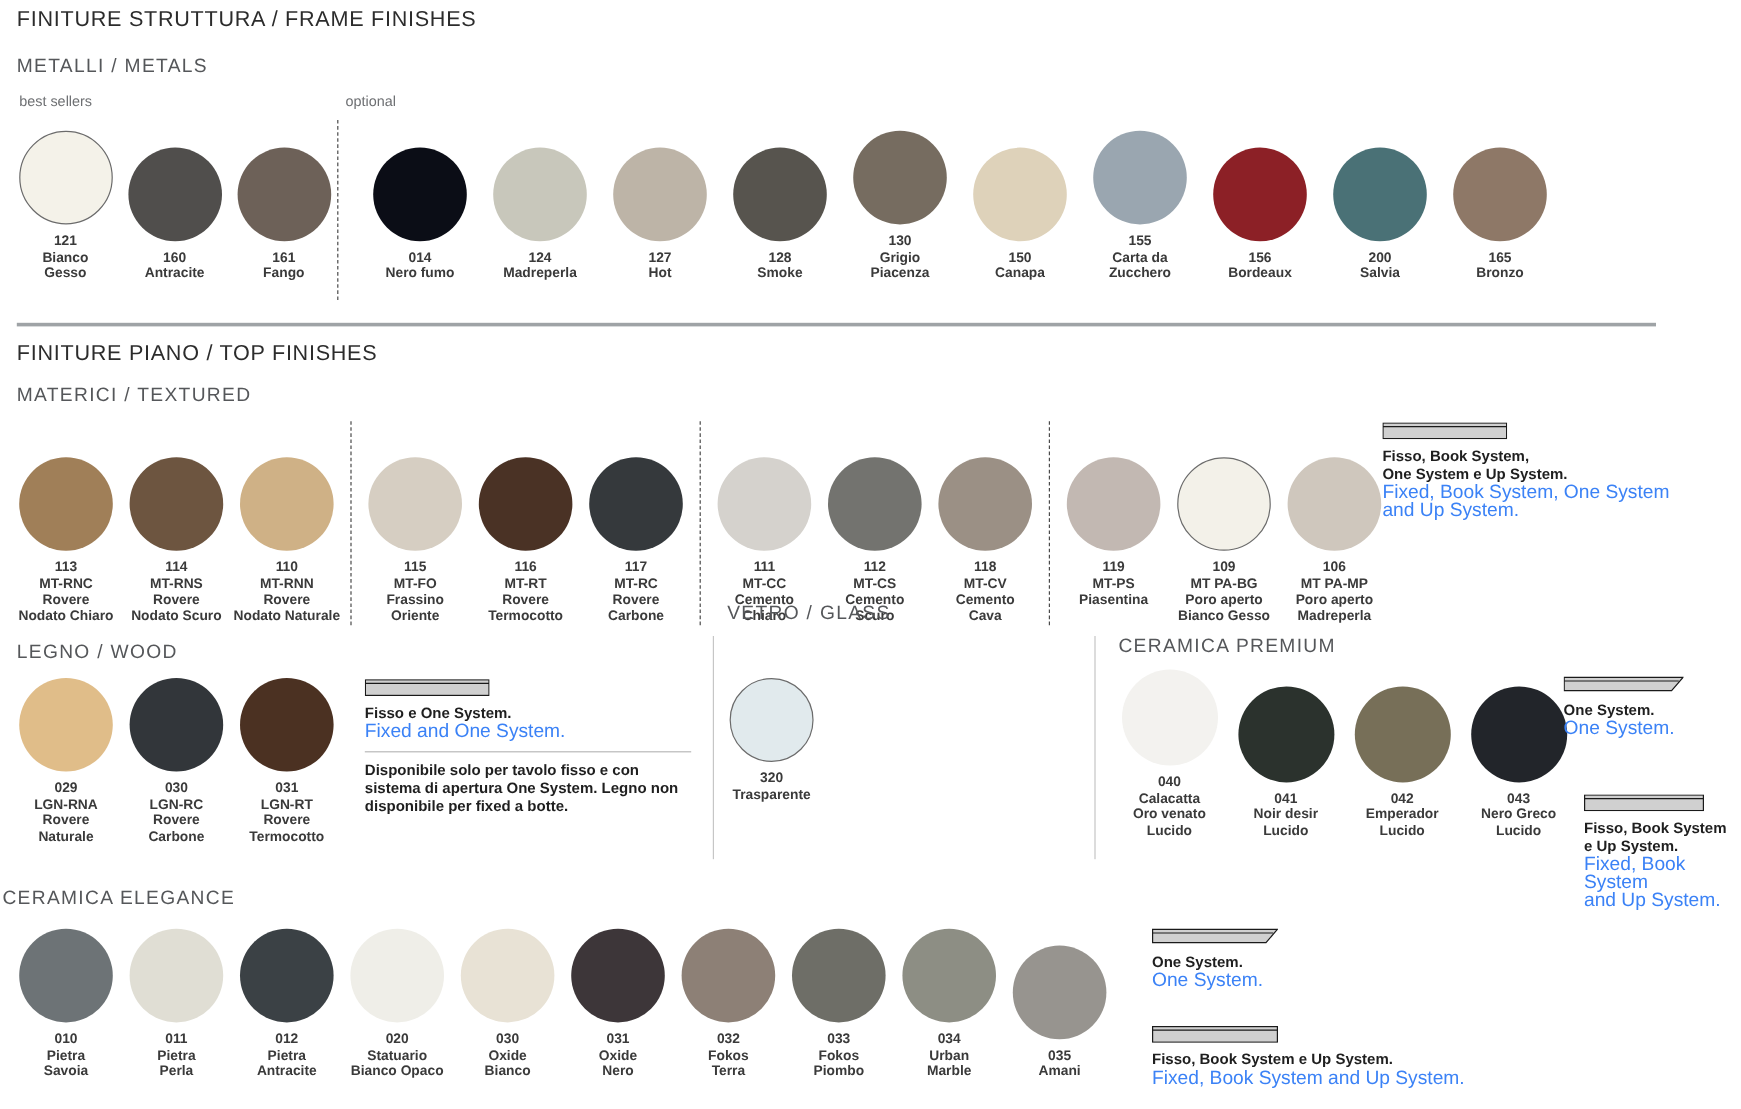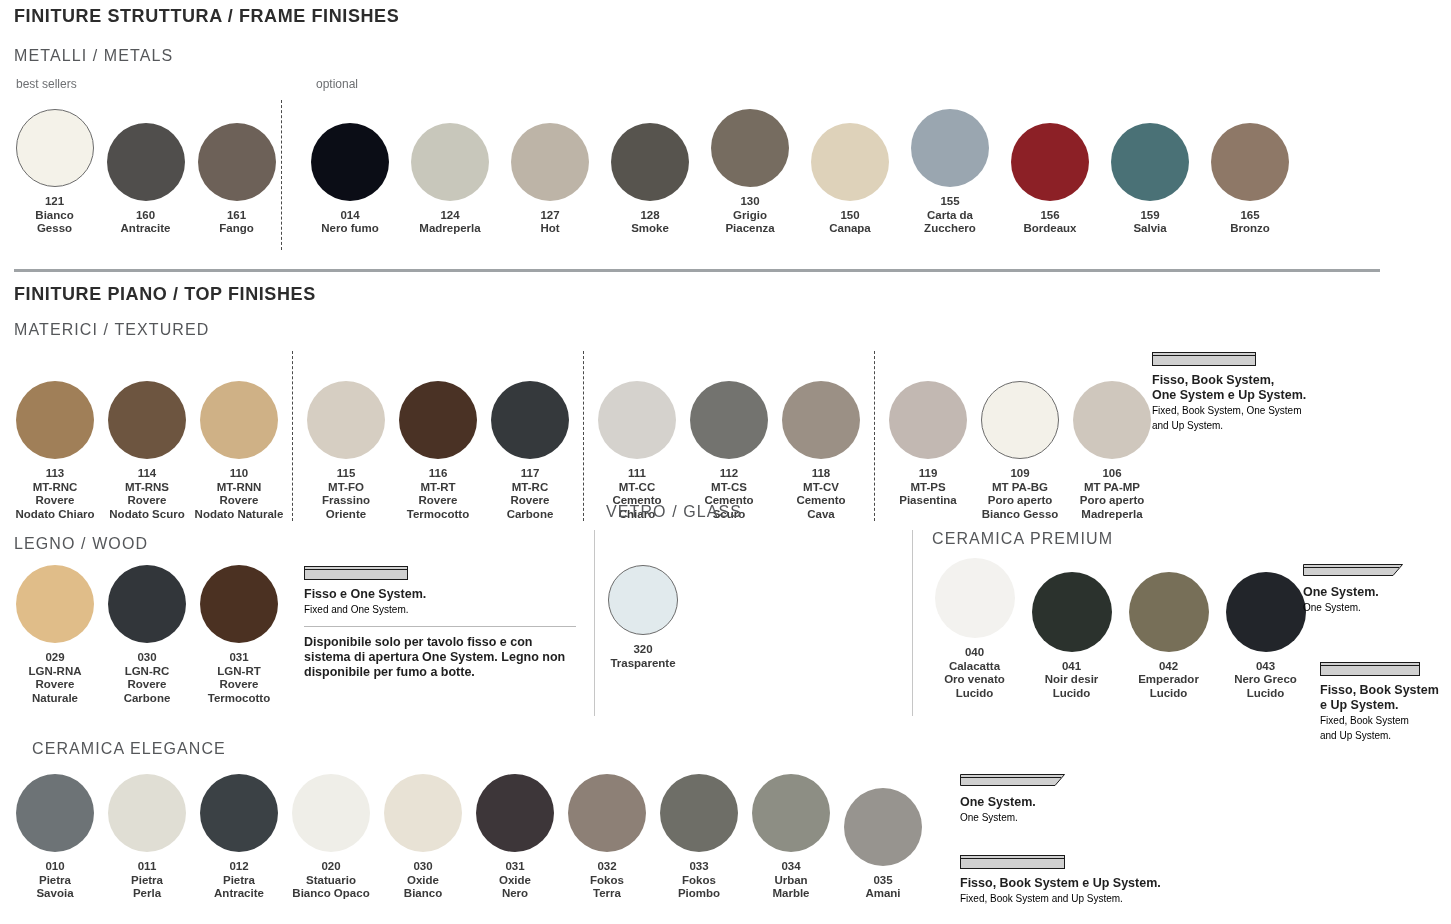--- a/index.html
+++ b/index.html
@@ -7,21 +7,21 @@
     width: 1451px; height: 924px;
     background: #ffffff;
     font-family: "Liberation Sans", sans-serif;
     color: #3c3c3c;
     overflow: hidden;
   }
   .page { position: relative; width: 1451px; height: 924px; }
 
   
   .sec-title {
-    font-size: 18px; font-weight: bold; letter-spacing: .6px;
+    font-size: 18px; font-weight: normal; letter-spacing: .6px;
     color: #2c2c2c; text-transform: uppercase;
   }
   .sub-title {
     font-size: 16px; font-weight: normal; letter-spacing: 1.1px;
     color: #55575a; text-transform: uppercase;
   }
   .tiny-label { font-size: 12px; color: #6d6f72; }
 
   .hr {
     height: 3px; background: #9fa3a6; width: 1366px; margin-left: 14px;
@@ -49,37 +49,37 @@
 
   .vdiv {
     width: 0; border-left: 1px dashed #4a4a4a;
     flex: 0 0 auto;
   }
 
   
   .note { width: 230px; }
   .note-bar { margin-bottom: 7px; }
   .note-it { font-size: 12.5px; font-weight: bold; color: #1f1f1f; line-height: 15px; }
-  .note-en { font-size: 10px; color: #000000; line-height: 15px; }
+  .note-en { font-size: 16px; color: #3b82f6; line-height: 15px; }
   .note-sep { height: 1px; background: #b9b9b9; margin: 9px 0 8px 0; }
 
   
   .profile-svg { display: block; }
 </style>
 </head>
 <body>
 
 <div class="page">
 
   <div style="position:absolute; left:14px; top:6px;" class="sec-title">FINITURE STRUTTURA / FRAME FINISHES</div>
 
   <div style="position:absolute; left:14px; top:47px;" class="sub-title">METALLI / METALS</div>
 
   <div style="position:absolute; left:16px; top:77px;" class="tiny-label">best sellers</div>
-  <div style="position:absolute; left:316px; top:77px;" class="tiny-label">optional</div>
+  <div style="position:absolute; left:288px; top:77px;" class="tiny-label">optional</div>
 
   <div style="position:absolute; left:281px; top:100px; height:150px;" class="vdiv"></div>
 
   <div id="metals-best" style="position:absolute; left:9px; top:109px;" class="row">
       <div class="swatch-cell" style="width: 91px;">
         <div class="swatch outlined" style="width: 78px; height: 78px; background: rgb(244, 242, 233);"></div>
         <div class="caption">
           <span class="code">121</span>
           <span class="code" style="white-space: pre-line;">Bianco
 Gesso</span>
@@ -155,21 +155,21 @@
       <div class="swatch-cell" style="width: 100px;">
         <div class="swatch" style="width: 78px; height: 78px; background: rgb(140, 32, 38);"></div>
         <div class="caption">
           <span class="code">156</span>
           <span class="code" style="white-space: pre-line;">Bordeaux</span>
         </div>
       </div>
       <div class="swatch-cell" style="width: 100px;">
         <div class="swatch" style="width: 78px; height: 78px; background: rgb(74, 113, 118);"></div>
         <div class="caption">
-          <span class="code">159</span>
+          <span class="code">200</span>
           <span class="code" style="white-space: pre-line;">Salvia</span>
         </div>
       </div>
       <div class="swatch-cell" style="width: 100px;">
         <div class="swatch" style="width: 78px; height: 78px; background: rgb(142, 120, 103);"></div>
         <div class="caption">
           <span class="code">165</span>
           <span class="code" style="white-space: pre-line;">Bronzo</span>
         </div>
       </div>
@@ -348,21 +348,21 @@
   <div class="note" style="position:absolute; left:304px; top:566px; width:272px;">
     <div class="note-bar">
       <svg class="profile-svg" width="104" height="14" viewBox="0 0 104 14">
         <rect x="0.5" y="0.5" width="103" height="13" fill="#d0d0d0" stroke="#1a1a1a" stroke-width="1"></rect>
         <line x1="0.5" y1="3.5" x2="103.5" y2="3.5" stroke="#1a1a1a" stroke-width="1"></line>
       </svg>
     </div>
     <div class="note-it" style="white-space:pre-line">Fisso e One System.</div>
     <div class="note-en" style="white-space:pre-line">Fixed and One System.</div>
     <div class="note-sep"></div>
-    <div class="note-it">Disponibile solo per tavolo fisso e con sistema di apertura One System. Legno non disponibile per fumo a botte.</div>
+    <div class="note-it">Disponibile solo per tavolo fisso e con sistema di apertura One System. Legno non disponibile per fixed a botte.</div>
   </div>
 
   <div style="position:absolute; left:594px; top:530px; height:186px; border-left:1px solid #c6c6c6;"></div>
   <div style="position:absolute; left:912px; top:530px; height:186px; border-left:1px solid #c6c6c6;"></div>
 
   <div style="position:absolute; left:606px; top:503px;" class="sub-title">VETRO / GLASS</div>
   <div id="vetro-row" style="position:absolute; left:600px; top:565px;" class="row">
       <div class="swatch-cell" style="width: 86px;">
         <div class="swatch outlined" style="width: 70px; height: 70px; background: rgb(225, 234, 237);"></div>
         <div class="caption">
@@ -427,21 +427,21 @@
         <rect x="0.5" y="0.5" width="99" height="13" fill="#d0d0d0" stroke="#1a1a1a" stroke-width="1"></rect>
         <line x1="0.5" y1="3.5" x2="99.5" y2="3.5" stroke="#1a1a1a" stroke-width="1"></line>
       </svg>
     </div>
     <div class="note-it" style="white-space:pre-line">Fisso, Book System
 e Up System.</div>
     <div class="note-en" style="white-space:pre-line">Fixed, Book System
 and Up System.</div>
   </div>
 
-  <div style="position:absolute; left:32px; top:740px;" class="sub-title">CERAMICA ELEGANCE</div>
+  <div style="position:absolute; left:2px; top:740px;" class="sub-title">CERAMICA ELEGANCE</div>
   <div id="celegance-row" style="position:absolute; left:9px; top:774px;" class="row">
       <div class="swatch-cell" style="width: 92px;">
         <div class="swatch" style="width: 78px; height: 78px; background: rgb(109, 115, 118);"></div>
         <div class="caption">
           <span class="code">010</span>
           <span class="code" style="white-space: pre-line;">Pietra
 Savoia</span>
         </div>
       </div>
       <div class="swatch-cell" style="width: 92px;">

